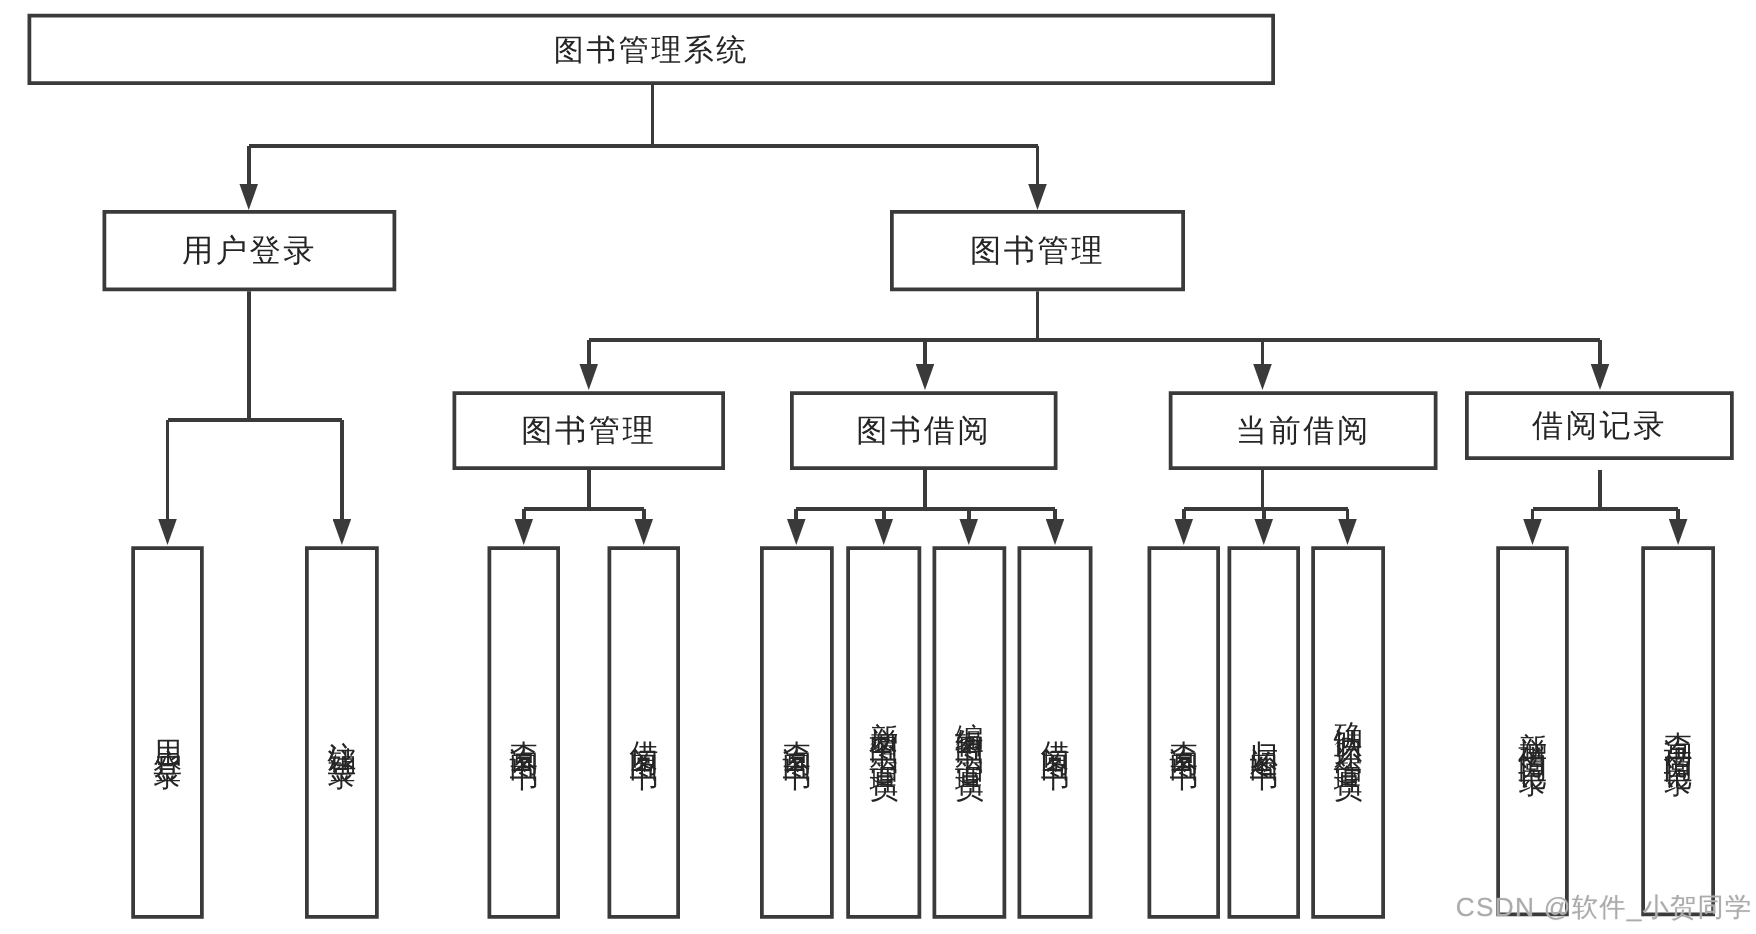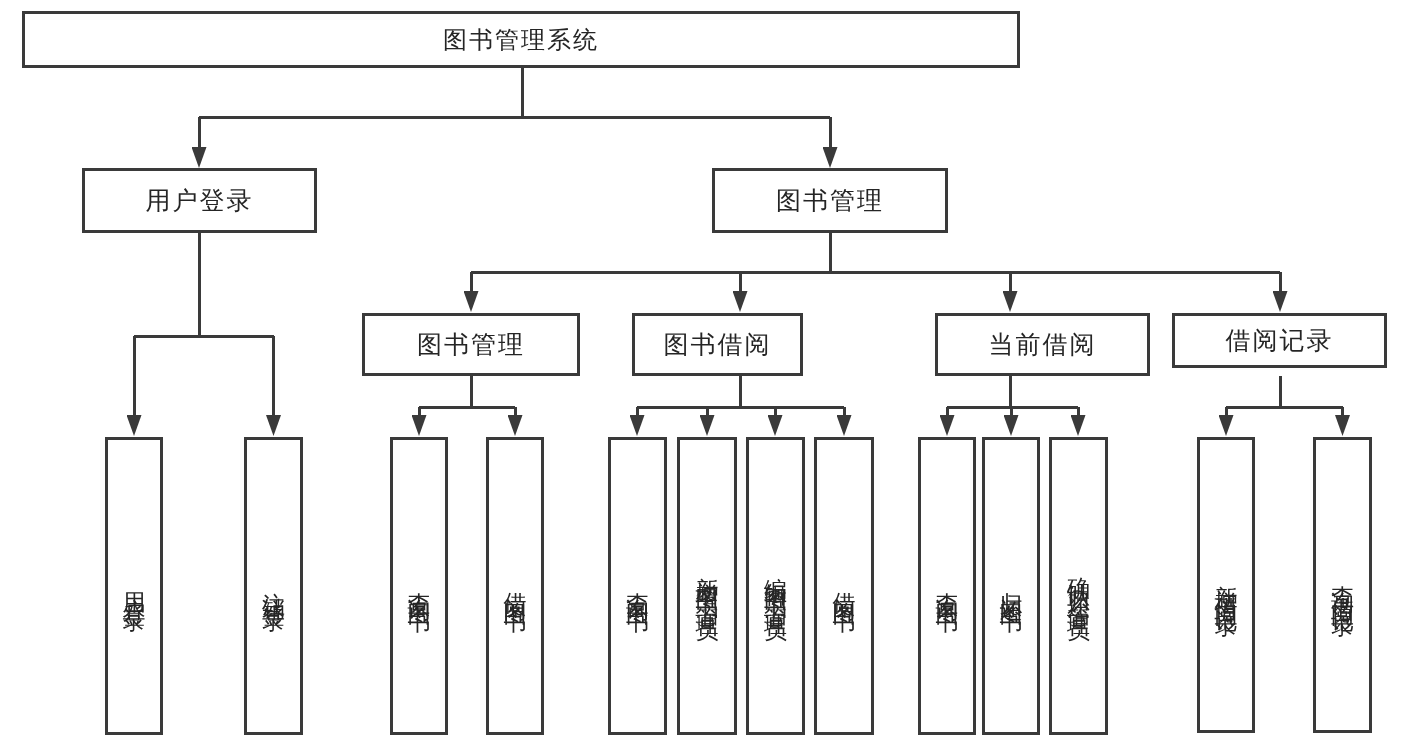--- a/index.html
+++ b/index.html
@@ -35,21 +35,21 @@
     font-size: 25px;
     font-weight: 500;
     color: #252525;
     letter-spacing: 2px;
     white-space: nowrap;
   }
   .node.root  { left: 22px;   top: 11px;  width: 998px; height: 57px; font-size: 24px; }
   .node.lvl2-user { left: 82px;  top: 168px; width: 235px; height: 65px; }
   .node.lvl2-book { left: 712px; top: 168px; width: 236px; height: 65px; justify-content: center; }
   .node.lvl3-nb { left: 362px;  top: 313px; width: 218px; height: 63px; }
-  .node.lvl3-bb { left: 632px;  top: 313px; width: 171px; height: 63px; }
+  .node.lvl3-bb { left: 632px;  top: 313px; width: 214px; height: 63px; }
   .node.lvl3-cb { left: 903px;  top: 313px; width: 215px; height: 63px; margin-left: 32px; }
   .node.lvl3-br { left: 1172px; top: 313px; width: 215px; height: 55px; }
   .node.leaf { top: 437px; height: 298px; font-size: 23px; letter-spacing: 0; }
   .leaf .vtext {
     writing-mode: vertical-rl;
     text-orientation: mixed;
     letter-spacing: 6px;
     line-height: 1;
   }
   .leaf.ul-login   { left: 105px;  width: 58px; }
@@ -196,14 +196,15 @@
     <span class="vtext">确认归还（管理员）</span>
   </div>
 
   <div class="node leaf br-add">
     <span class="vtext">新增借阅记录</span>
   </div>
   <div class="node leaf br-query">
     <span class="vtext">查询借阅记录</span>
   </div>
 
+  <div id="watermark">CSDN @软件_小贺同学</div>
 
 </div>
 
 </body></html>

